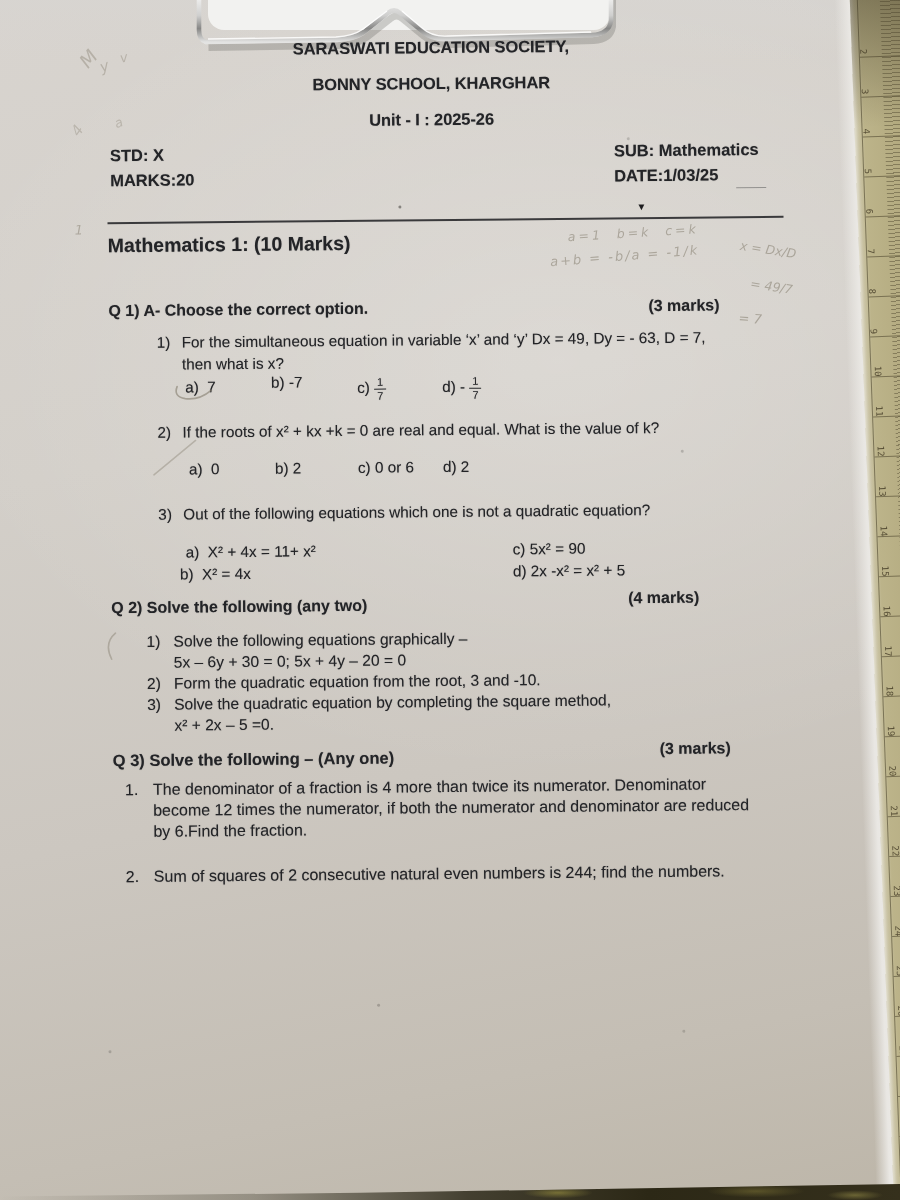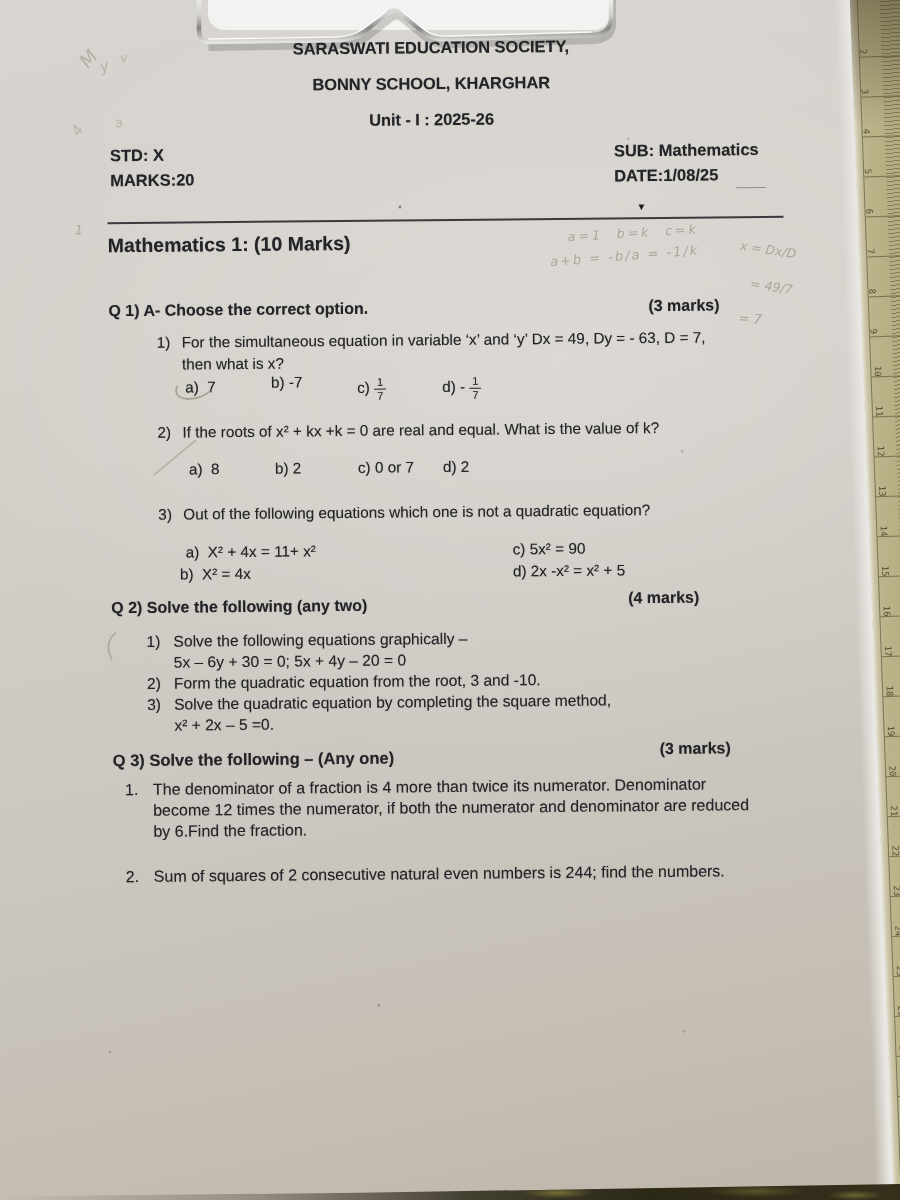--- a/index.html
+++ b/index.html
@@ -140,44 +140,44 @@
 
   <div class="sheet">
 
     <span class="line b hdr center" style="top:38px">SARASWATI EDUCATION SOCIETY,</span>
     <span class="line b hdr center" style="top:74px">BONNY SCHOOL, KHARGHAR</span>
     <span class="line b hdr center" style="top:110px">Unit - I : 2025-26</span>
 
     <span class="line b meta" style="left:113px;top:143px">STD: X</span>
     <span class="line b meta" style="left:113px;top:168px">MARKS:20</span>
     <span class="line b meta" style="left:617px;top:143px">SUB: Mathematics</span>
-    <span class="line b meta" style="left:617px;top:168px">DATE:1/08/25</span>
+    <span class="line b meta" style="left:617px;top:168px">DATE:1/03/25</span>
     <div class="date-line"></div>
 
     <span class="marker" style="left:639px;top:203px">▼</span>
     <div class="rule"></div>
 
     <span class="line b sect" style="left:110px;top:231px">Mathematics 1: (10 Marks)</span>
 
     <span class="line b qt" style="left:110px;top:299px">Q 1) A- Choose the correct option.</span>
     <span class="line b qt" style="left:650px;top:299px">(3 marks)</span>
 
     <span class="line t1" style="left:158px;top:331px">1)</span>
     <span class="line t1" style="left:183px;top:331px">For the simultaneous equation in variable ‘x’ and ‘y’ Dx = 49, Dy = - 63, D = 7,</span>
     <span class="line t1" style="left:183px;top:353px">then what is x?</span>
     <span class="line t1" style="left:186px;top:376px"><span>a)</span>  <span>7</span></span>
     <span class="line t1" style="left:272px;top:372px">b) -7</span>
     <span class="line t1" style="left:358px;top:376px"><span>c)</span> <span class="frac"><span class="fn">1</span><span class="fd">7</span></span></span>
     <span class="line t1" style="left:443px;top:376px"><span>d) -</span> <span class="frac"><span class="fn">1</span><span class="fd">7</span></span></span>
 
     <span class="line t1" style="left:158px;top:421px">2)</span>
     <span class="line t1" style="left:183px;top:421px">If the roots of x² + kx +k = 0 are real and equal. What is the value of k?</span>
-    <span class="line t1" style="left:189px;top:458px">a)  8</span>
+    <span class="line t1" style="left:189px;top:458px">a)  0</span>
     <span class="line t1" style="left:275px;top:458px">b) 2</span>
-    <span class="line t1" style="left:358px;top:458px">c) 0 or 7</span>
+    <span class="line t1" style="left:358px;top:458px">c) 0 or 6</span>
     <span class="line t1" style="left:443px;top:458px">d) 2</span>
 
     <span class="line t1" style="left:158px;top:503px">3)</span>
     <span class="line t1" style="left:183px;top:503px">Out of the following equations which one is not a quadratic equation?</span>
     <span class="line t1" style="left:185px;top:541px">a)  X² + 4x = 11+ x²</span>
     <span class="line t1" style="left:179px;top:563px">b)  X² = 4x</span>
     <span class="line t1" style="left:512px;top:541px">c) 5x² = 90</span>
     <span class="line t1" style="left:512px;top:563px">d) 2x -x² = x² + 5</span>
 
     <span class="line b qt" style="left:110px;top:596px">Q 2) Solve the following (any two)</span>

